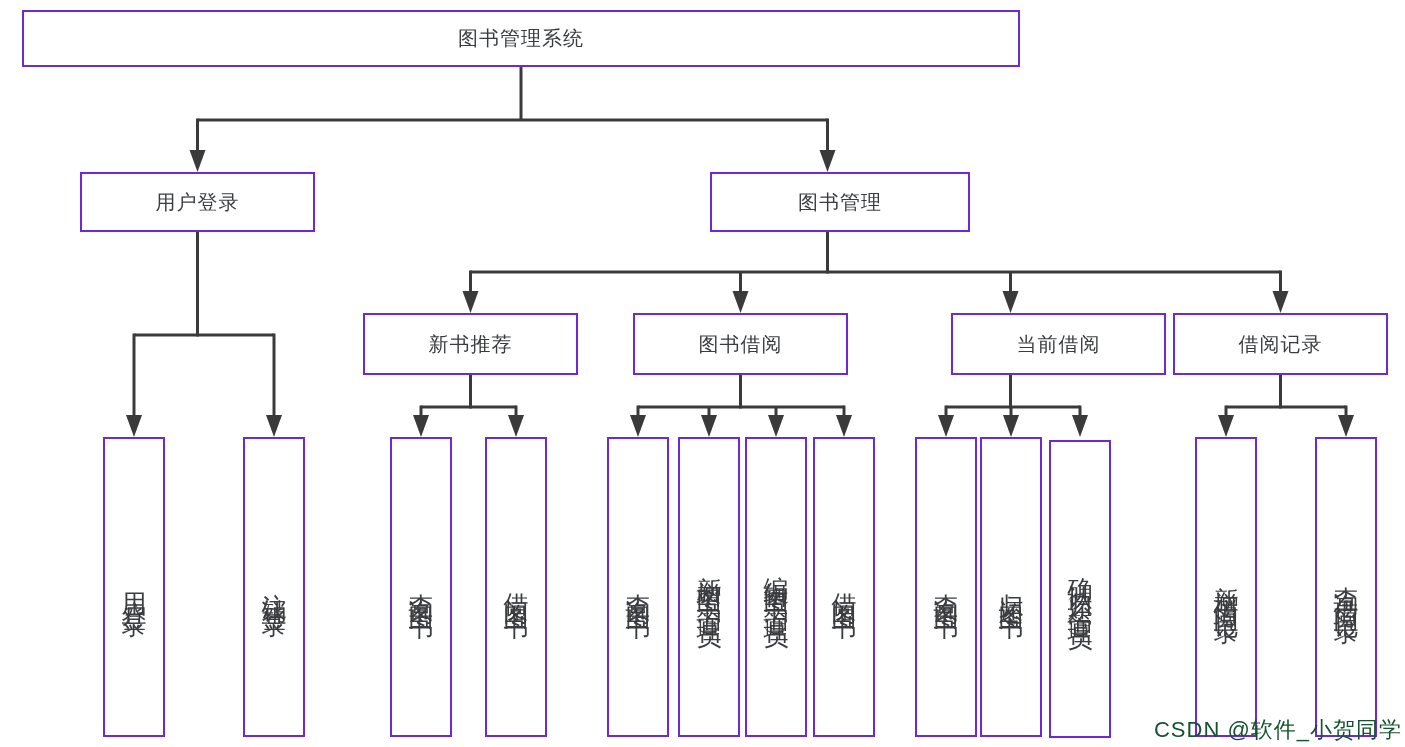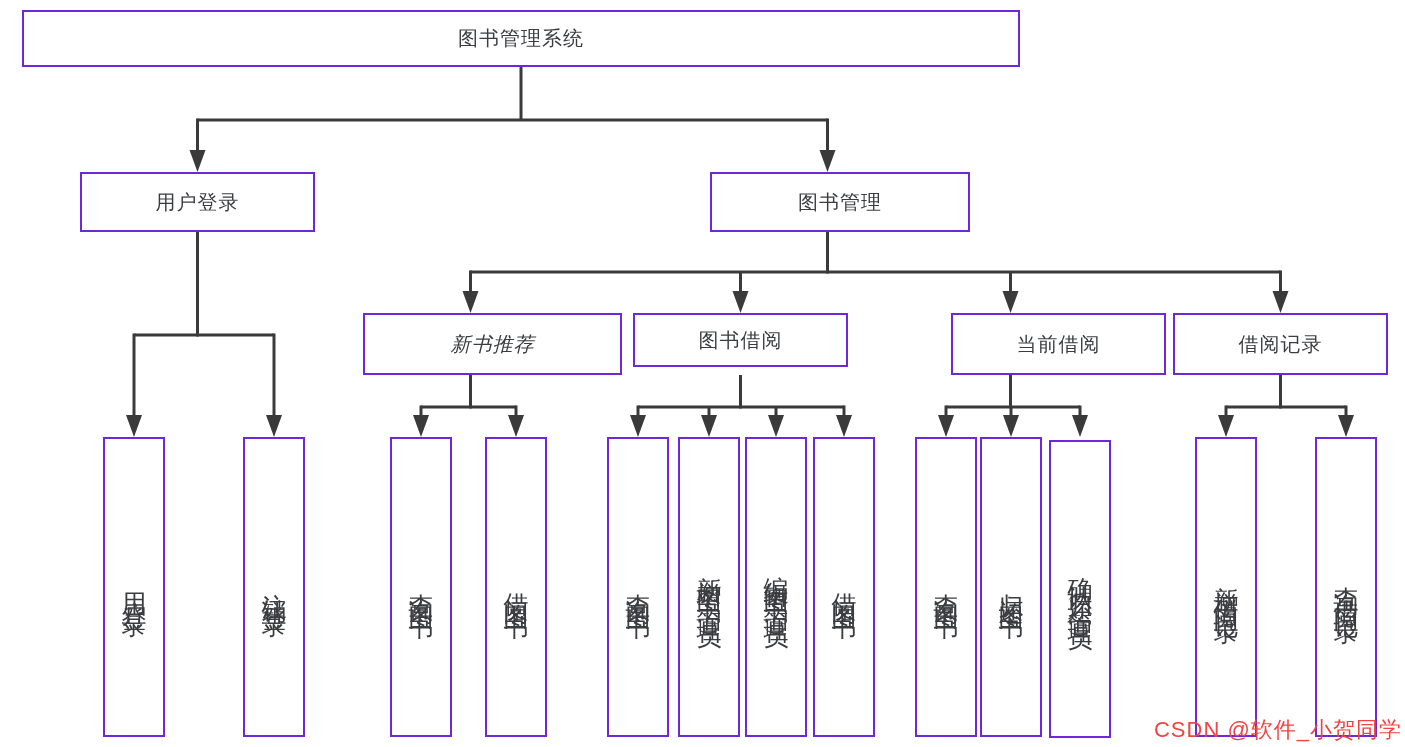--- a/index.html
+++ b/index.html
@@ -52,21 +52,21 @@
     font-size: 25px;
     letter-spacing: 7px;
     line-height: 1;
     white-space: nowrap;
   }
   .watermark {
     position: absolute;
     right: 3px;
     bottom: 2px;
     font-size: 22px;
-    color: #ef4444;
+    color: #14532d;
     letter-spacing: 1px;
     z-index: 10;
     white-space: nowrap;
   }
 </style>
 </head>
 <body>
 
 <div class="canvas">
 
@@ -136,24 +136,24 @@
     <span>图书管理系统</span>
   </div>
 
   <div class="box h" style="left:80px; top:172px; width:235px; height:60px;">
     <span>用户登录</span>
   </div>
   <div class="box h" style="left:710px; top:172px; width:260px; height:60px;">
     <span>图书管理</span>
   </div>
 
-  <div class="box h" style="left:363px; top:313px; width:259px; height:62px;font-style:italic;">
+  <div class="box h" style="left:363px; top:313px; width:215px; height:62px;">
     <span>新书推荐</span>
   </div>
-  <div class="box h" style="left:633px; top:313px; width:215px; height:54px;">
+  <div class="box h" style="left:633px; top:313px; width:215px; height:62px;">
     <span>图书借阅</span>
   </div>
   <div class="box h" style="left:903px; top:313px; width:215px; height:62px;margin-left:48px;">
     <span>当前借阅</span>
   </div>
   <div class="box h" style="left:1173px; top:313px; width:215px; height:62px;">
     <span>借阅记录</span>
   </div>
 
   <div class="box v" style="left:103px; top:437px; width:62px; height:300px;">

